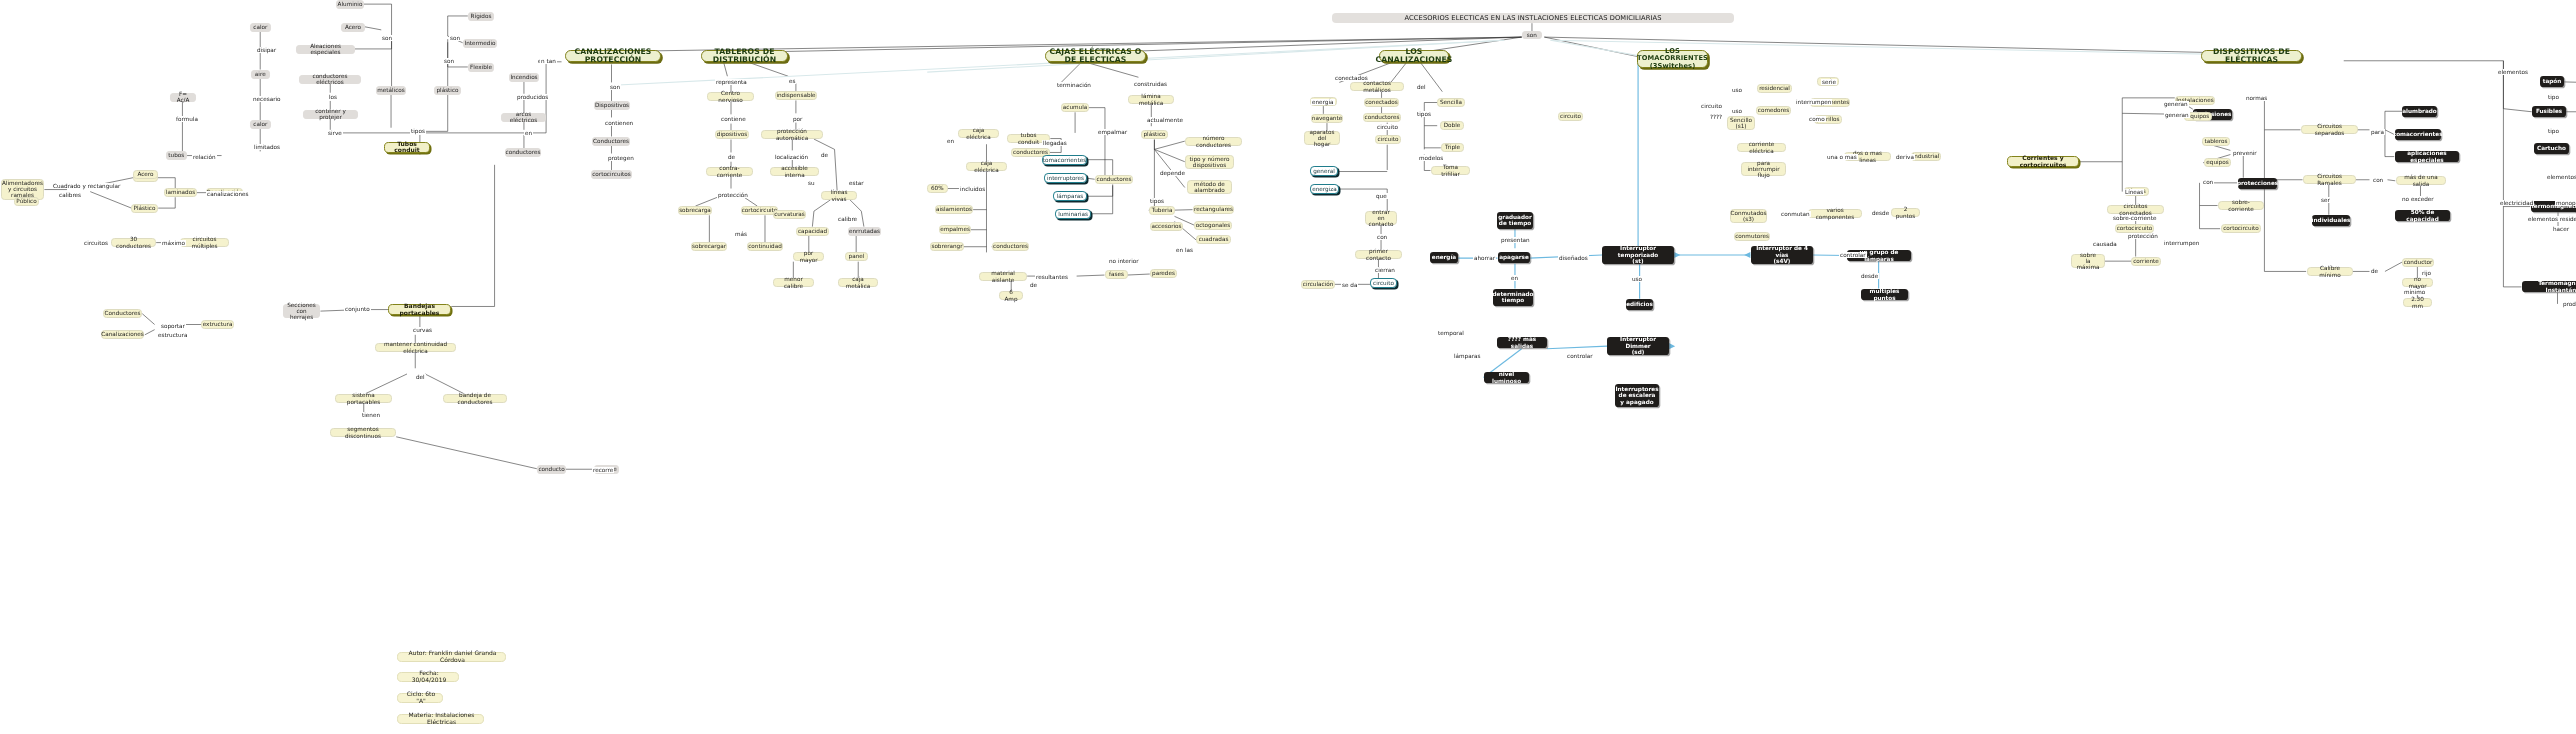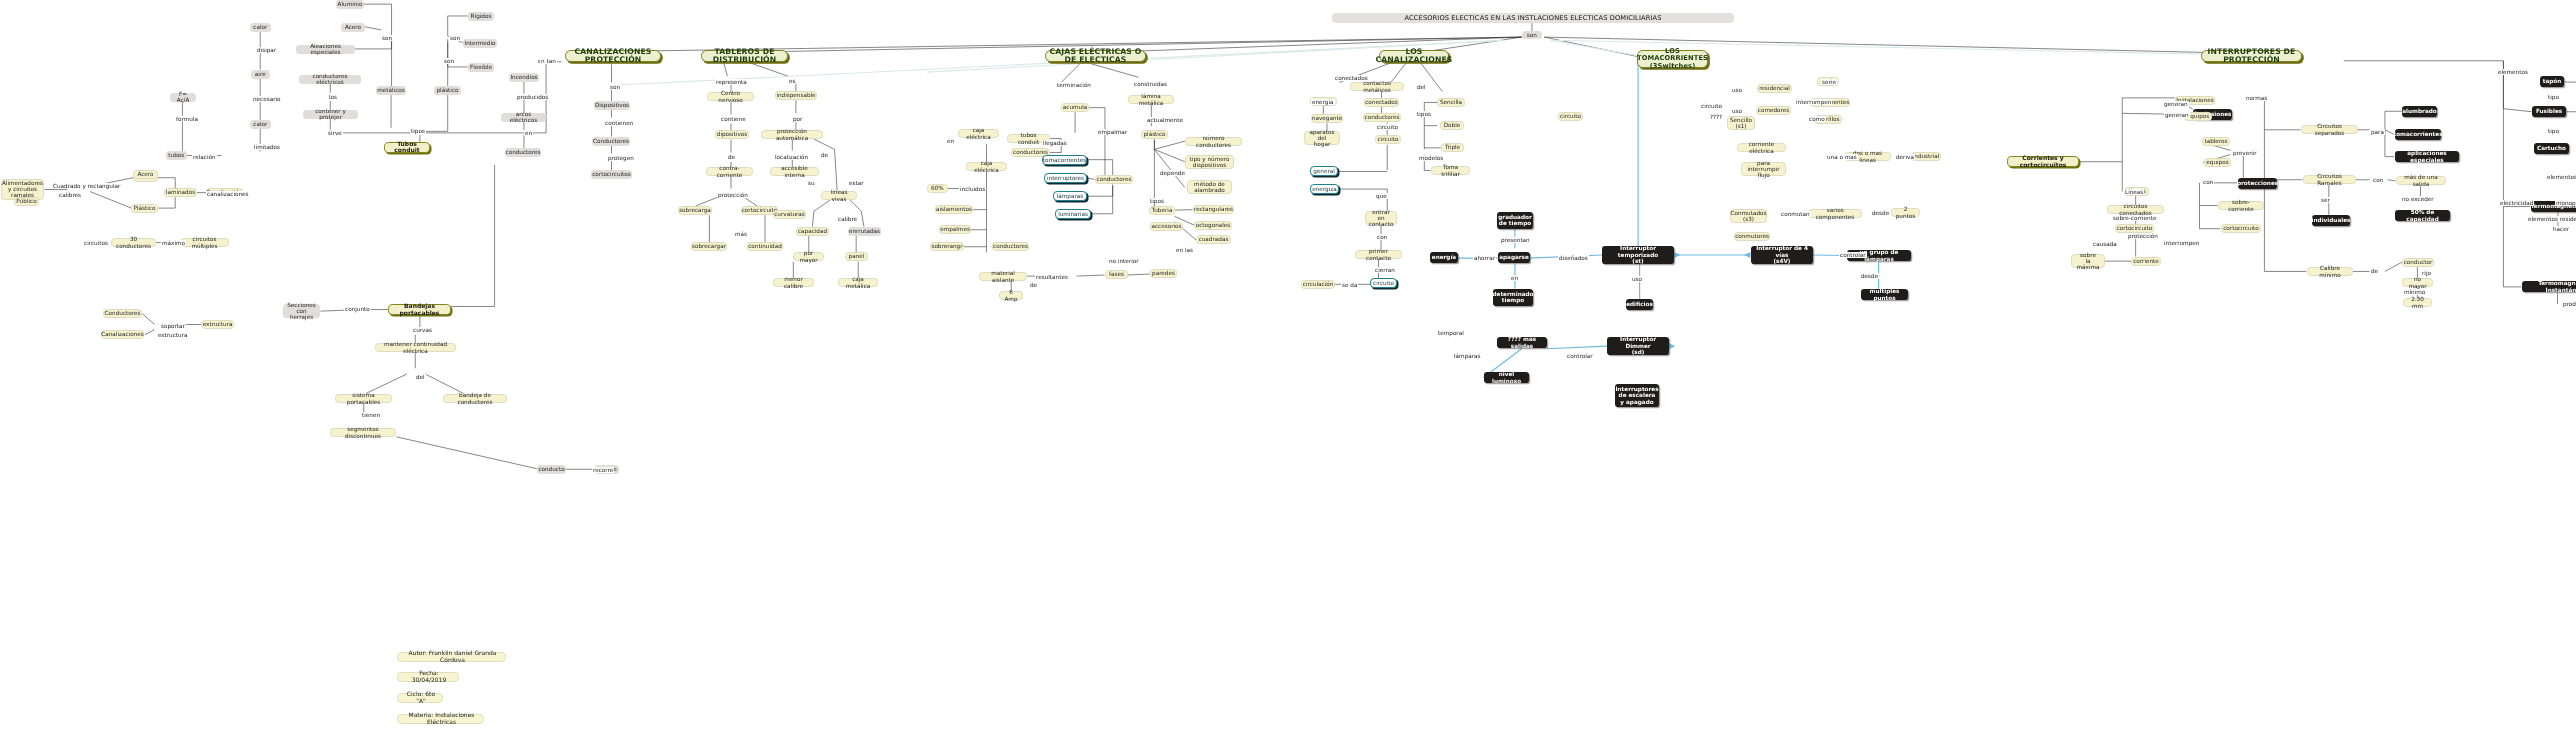--- a/index.html
+++ b/index.html
@@ -382,21 +382,21 @@
 
   <div class="node n-title" style="left:1332px;top:13.4px;width:402px;height:9.8px;">ACCESORIOS ELECTICAS EN LAS INSTLACIONES ELECTICAS DOMICILIARIAS</div>
   <div class="node n-gray" style="left:1522px;top:31px;width:19.6px;height:8.2px;font-size:5.7px;">son</div>
 
   <div class="node n-head" style="left:565px;top:50px;width:96px;height:12.4px;">CANALIZACIONES PROTECCIÓN</div>
   <div class="node n-head" style="left:701px;top:50px;width:87px;height:12.4px;">TABLEROS DE DISTRIBUCIÓN</div>
   <div class="node n-head" style="left:1045px;top:50px;width:101px;height:12.4px;">CAJAS ELÉCTRICAS O DE ELECTICAS</div>
   <div class="node n-head" style="left:1379px;top:50px;width:70px;height:12.4px;">LOS CANALIZACIONES</div>
   <div class="node n-head" style="left:1637px;top:50px;width:71px;height:17.5px;font-size:6.7px;">LOS TOMACORRIENTES
 (3Switches)</div>
-  <div class="node n-head" style="left:2201px;top:50px;width:101px;height:12.4px;">INTERRUPTORES DE PROTECCIÓN</div>
+  <div class="node n-head" style="left:2201px;top:50px;width:101px;height:12.4px;">DISPOSITIVOS DE ELÉCTRICAS</div>
 
   <div class="node n-info" style="left:397px;top:652px;width:109px;height:9.8px;">Autor:   Franklin daniel Granda Córdova</div>
   <div class="node n-info" style="left:397px;top:672px;width:62px;height:9.8px;">Fecha: 30/04/2019</div>
   <div class="node n-info" style="left:397px;top:693px;width:46px;height:9.8px;">Ciclo: 6to "A"</div>
   <div class="node n-info" style="left:397px;top:714px;width:87px;height:9.8px;">Materia: Instalaciones Eléctricas</div>
 
   <div id="gen">
       <div class="node n-cream" style="left: 1px; top: 179px; width: 43px; height: 20.6px;">Alimentadores
 y circuitos
 ramales</div>

